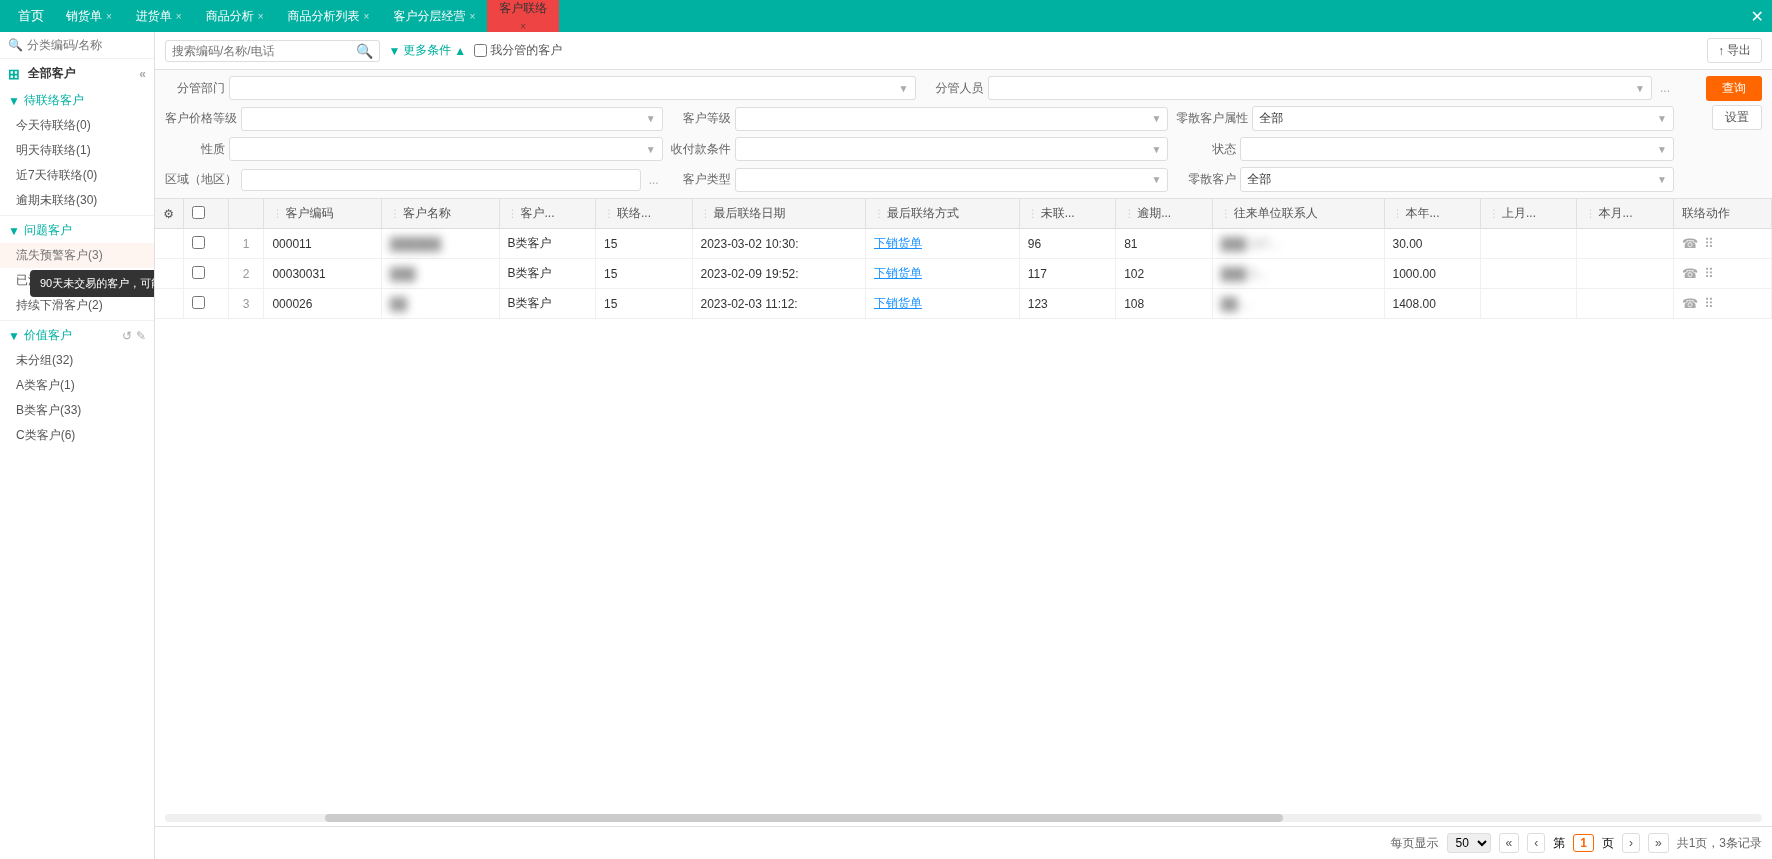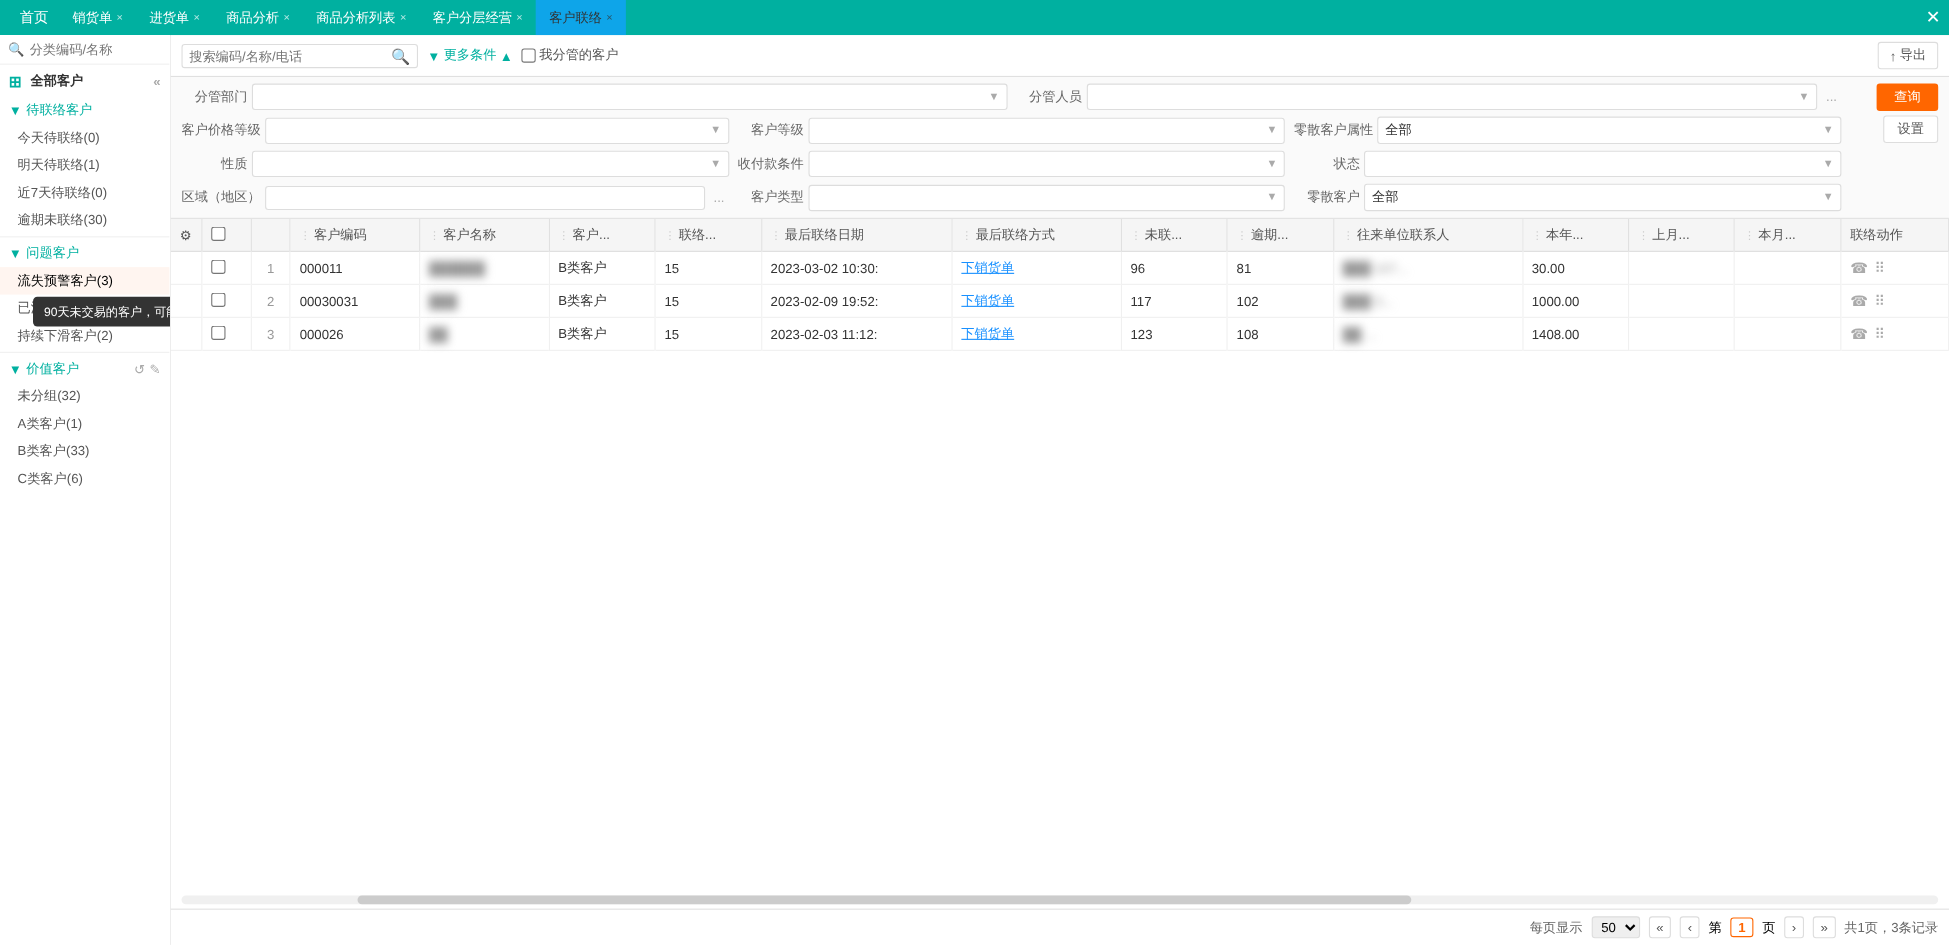--- a/index.html
+++ b/index.html
@@ -18,22 +18,23 @@
       padding: 0 12px;
       height: 32px;
       display: flex;
       align-items: center;
       cursor: pointer;
       color: white;
       font-size: 12px;
       gap: 4px;
     }
     .top-nav .tab.active {
-      background: #0ea5e9;
+      background: #ef4444;
       color: #333;
+      flex-direction: column;
     }
     .top-nav .tab .close-x {
       font-size: 10px;
       opacity: 0.7;
     }
     .top-nav .home-tab {
       padding: 0 10px;
       color: white;
       height: 48px;
       display: flex;
@@ -107,21 +108,21 @@
       font-size: 12px;
       cursor: pointer;
     }
     .sidebar-item {
       padding: 4px 8px 4px 16px;
       color: #555;
       cursor: pointer;
       font-size: 12px;
     }
     .sidebar-item.active {
-      color: #000000;
+      color: #737373;
       background: #fff5f0;
     }
     .sidebar-divider {
       height: 1px;
       background: #f0f0f0;
       margin: 2px 0;
     }
     .tooltip-box {
       position: absolute;
       left: 30px;

